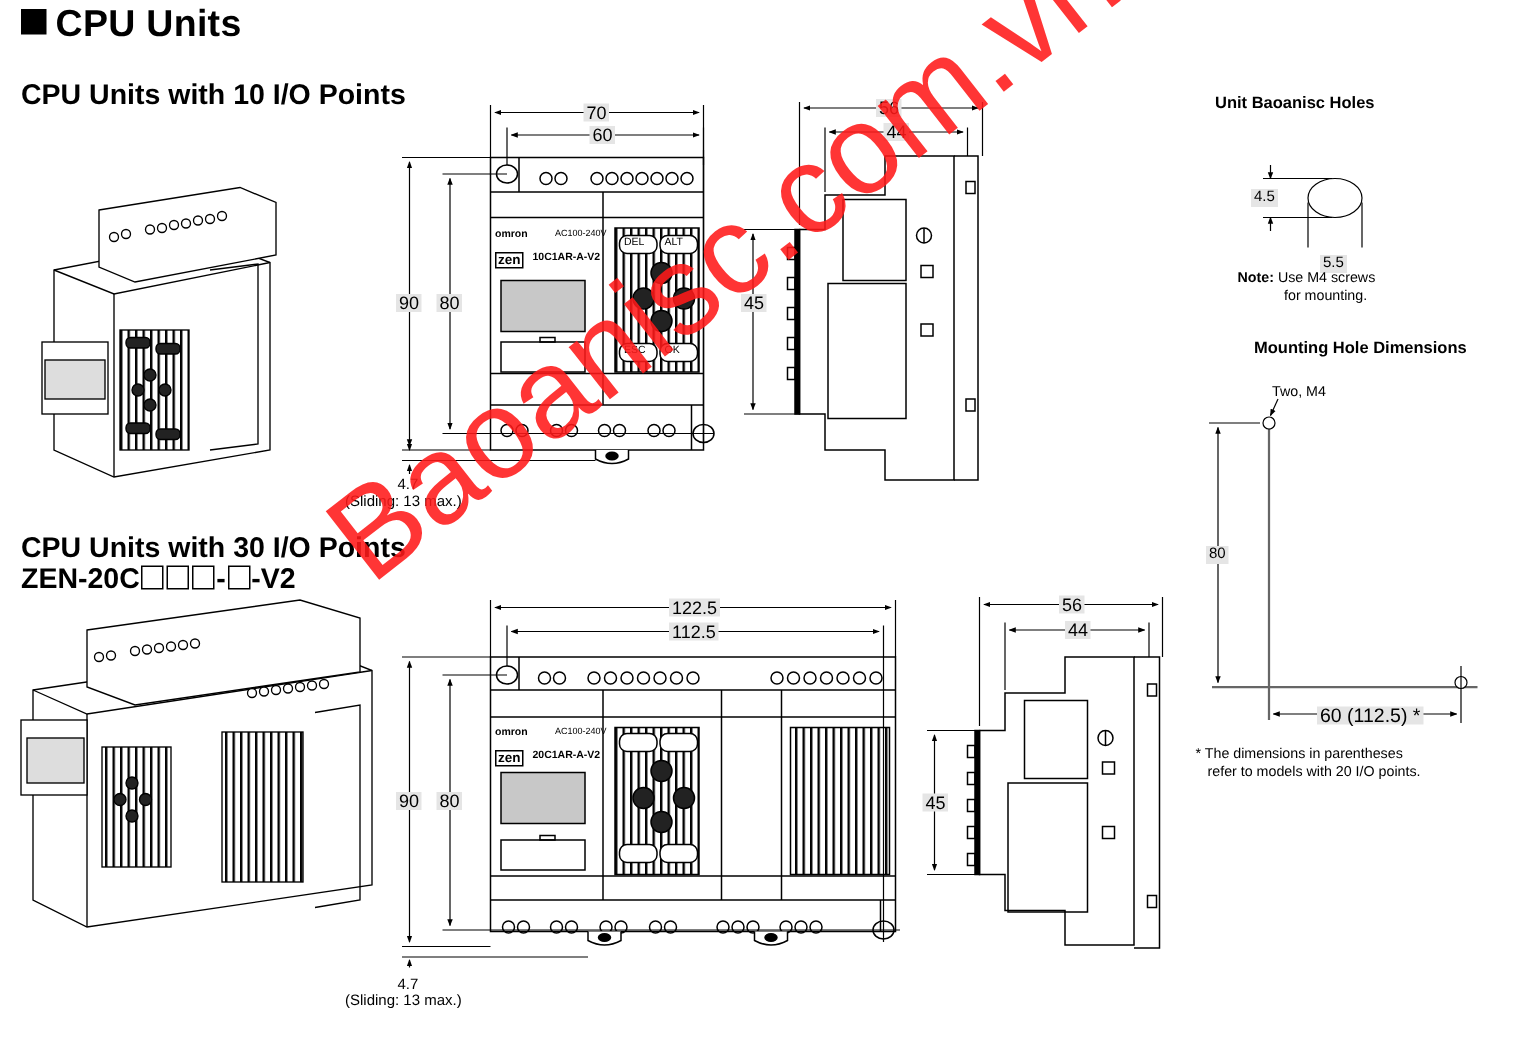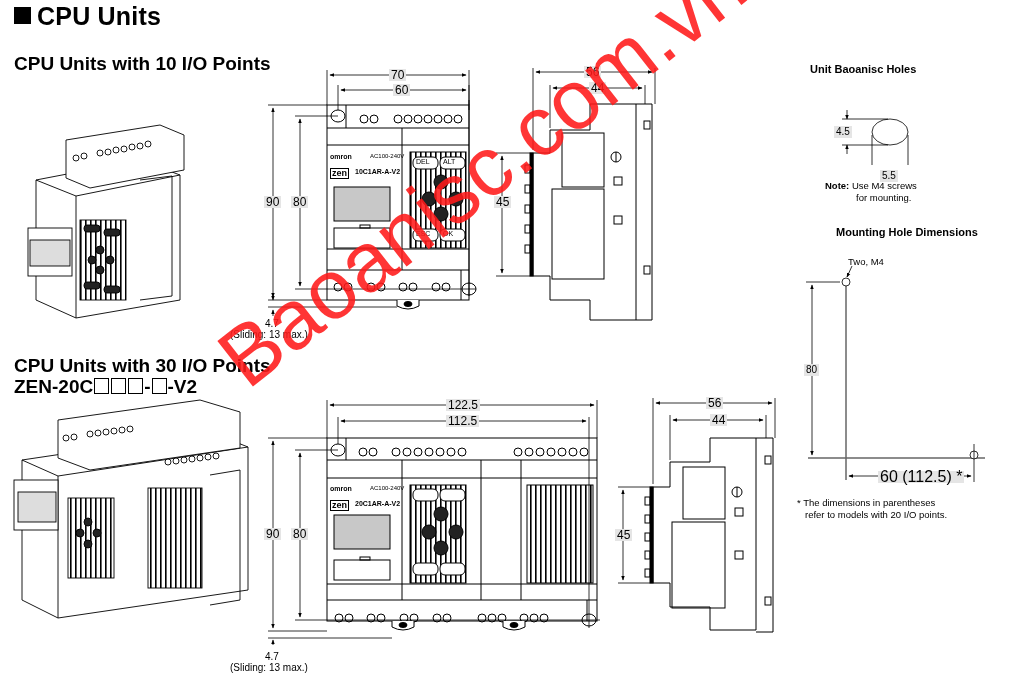--- a/index.html
+++ b/index.html
@@ -384,19 +384,19 @@
 <span class="lbl" style="left:834px;top:126px;font-size:10px;">4.5</span>
 <span class="lbl" style="left:880px;top:170px;font-size:10px;">5.5</span>
 <div class="abs note" style="left:825px;top:180px;">
   <b>Note:</b> <span>Use M4 screws</span><br>
   <span style="padding-left:31px;">for mounting.</span>
 </div>
 
 <div class="abs sub" style="left:836px;top:226px;">Mounting Hole Dimensions</div>
 <span class="abs note" style="left:848px;top:256px;">Two, M4</span>
 <span class="lbl" style="left:804px;top:364px;font-size:10px;">80</span>
-<span class="lbl" style="left:878px;top:471px;font-size:16px;">60 (112.5) *</span>
+<span class="lbl" style="left:878px;top:471px;font-size:13px;">60 (112.5) *</span>
 <div class="abs note" style="left:797px;top:497px;">
   <span>* The dimensions in parentheses</span><br>
   <span style="padding-left:8px;">refer to models with 20 I/O points.</span>
 </div>
 
 <div class="watermark">Baoanisc.com.vn</div>
 
 </body></html>

